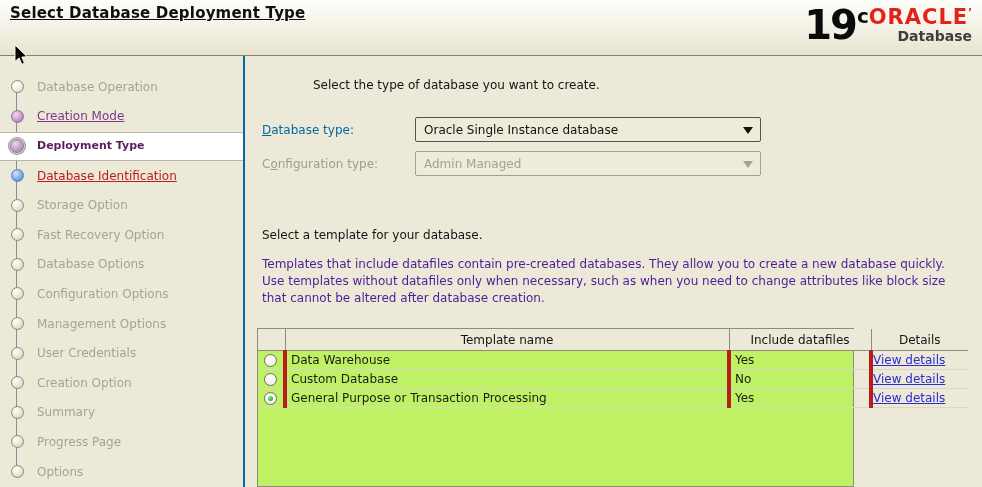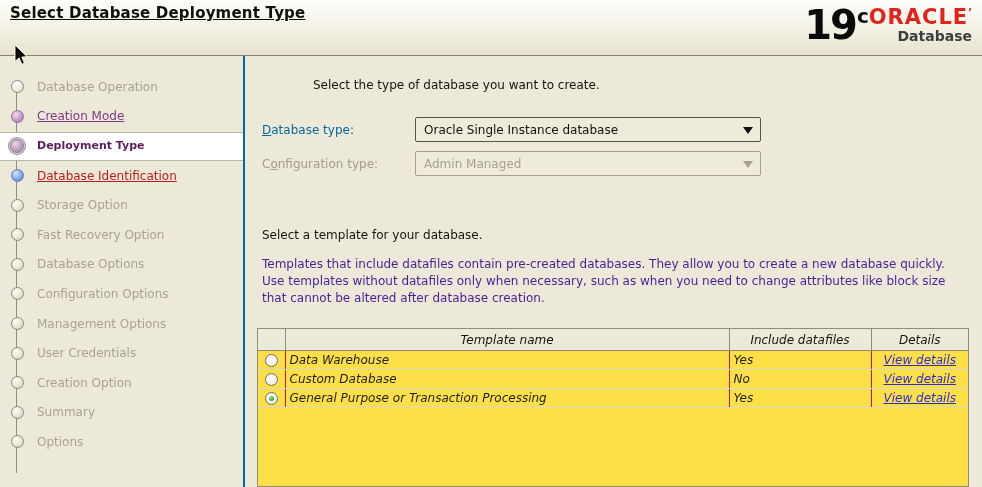--- a/index.html
+++ b/index.html
@@ -54,30 +54,30 @@
   .combo{position:absolute;left:171px;width:346px;height:25px;box-sizing:border-box;
        border:1px solid #55544a;border-radius:2px;background:#eeebdb;
        display:flex;align-items:center;padding-left:8px;color:#111;cursor:pointer;}
   .combo .arrow{position:absolute;right:7px;top:9px;width:0;height:0;
        border-left:5px solid transparent;border-right:5px solid transparent;border-top:7px solid #111;}
   .combo.disabled{border-color:#a5a18e;color:#a5a18e;cursor:default;}
   .combo.disabled .arrow{border-top-color:#a5a18e;}
   .tplintro{position:absolute;left:18px;top:172px;color:#141414;}
   .tplnote{position:absolute;left:18px;top:200px;width:706px;line-height:17px;color:#4c1d95;}
   
-  .tablewrap{position:absolute;left:13px;top:272px;width:712px;bottom:0;
-       background:#fde047;border:1px solid #8f8c78;box-sizing:border-box;font-style:italic;}
+  .tablewrap{position:absolute;left:13px;top:272px;width:597px;bottom:0;
+       background:#bef264;border:1px solid #8f8c78;box-sizing:border-box;}
   table{border-collapse:collapse;width:100%;table-layout:fixed;font-size:12px;}
   col.c-radio{width:27px;} col.c-name{width:444px;} col.c-files{width:142px;} col.c-details{width:97px;}
   thead td{height:21px;background:#ece9d8;border-right:1px solid #8f8c78;border-bottom:1px solid #8f8c78;
        text-align:center;color:#141414;padding:0;}
   thead td:last-child{border-right:none;}
-  tbody td{height:18px;border-right:1px solid #b91c1c;border-bottom:1px solid #dbd7c5;
+  tbody td{height:18px;border-right:4px solid #b91c1c;border-bottom:1px solid #dbd7c5;
        padding:0 0 0 4px;white-space:nowrap;overflow:hidden;}
-  tbody td:last-child{border-right:none;text-align:center;padding:0;}
+  tbody td:last-child{border-right:none;text-align:left;padding:0;}
   tbody td.radiocell{text-align:center;padding:0;}
   .radio{display:inline-block;width:11px;height:11px;border-radius:50%;border:1px solid #6f6d60;
        background:radial-gradient(circle at 35% 30%,#ffffff 0%,#f2f0e8 70%,#d8d5c8 100%);
        position:relative;vertical-align:middle;cursor:pointer;}
   .radio.selected::after{content:"";position:absolute;left:3px;top:3px;width:5px;height:5px;border-radius:50%;
        background:radial-gradient(circle at 35% 30%,#8fe08f 0%,#2fae3a 70%);}
   a.viewdetails{color:#2b2bd4;text-decoration:underline;cursor:pointer;}
 </style>
 </head>
 <body>
@@ -167,20 +167,26 @@
     <span class="dotcol">
           <span class="dot"></span>
         </span>
     <span class="lbl">Creation Option</span>
   </div>
       <div class="step pending">
     <span class="dotcol">
           <span class="dot"></span>
         </span>
     <span class="lbl">Summary</span>
+  </div>
+      <div class="step pending">
+    <span class="dotcol">
+          <span class="dot"></span>
+        </span>
+    <span class="lbl">Progress Page</span>
   </div>
       <div class="step pending">
     <span class="dotcol">
           <span class="dot"></span>
         </span>
     <span class="lbl">Options</span>
   </div>
     </div>
 </div>
 

